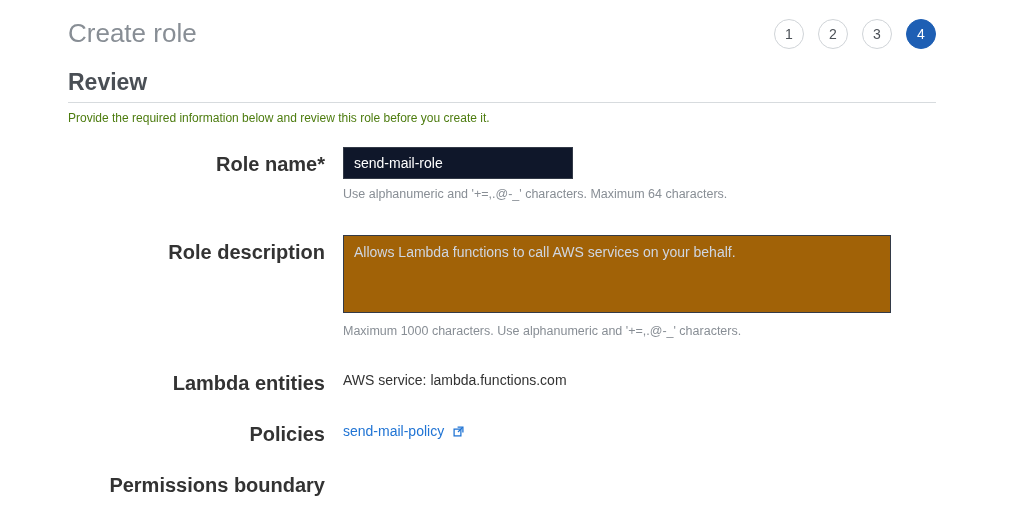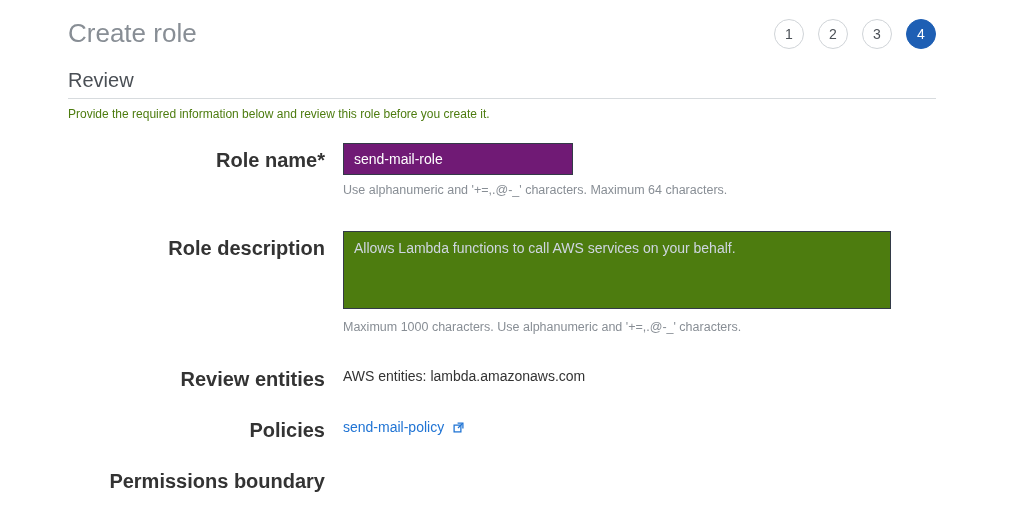--- a/index.html
+++ b/index.html
@@ -39,24 +39,24 @@
     font-size: 14px; color: #4a4f55;
     background: #fff;
     cursor: pointer;
   }
   .step.active {
     background: #1e5fb4;
     border-color: #1e5fb4;
     color: #fff;
   }
   .section-title {
-    font-size: 20px;
+    font-size: 23px;
     color: #4a4f55;
     margin: 20px 0 6px 0;
-    font-weight: 400;
+    font-weight: 700;
   }
   hr.under {
     border: none;
     border-top: 1px solid #d7dbde;
     margin: 0 0 8px 0;
   }
   .section-sub {
     font-size: 12px;
     color: #4d7c0f;
     margin: 0 0 22px 0;
@@ -78,31 +78,31 @@
     flex-shrink: 0;
   }
   .lbl.no-pad-top { padding-top: 0; }
   .val {
     flex: 1;
     font-size: 14px;
     color: #333;
     padding-top: 0;
   }
   input.text {
-    background: #701a75;
+    background: #0f172a;
     color: #fff;
     border: 1px solid #333a47;
     padding: 7px 10px;
     width: 230px;
     font-size: 14px;
     font-family: inherit;
     outline: none;
   }
   textarea.text {
-    background: #4d7c0f;
+    background: #a16207;
     color: #cfd6e1;
     border: 1px solid #333a47;
     padding: 8px 10px;
     width: 548px;
     height: 78px;
     font-size: 14px;
     font-family: inherit;
     resize: none;
     outline: none;
   }
@@ -160,22 +160,22 @@
 
   <div class="form-row">
     <div class="lbl">Role description</div>
     <div class="val">
       <textarea class="text" style="">Allows Lambda functions to call AWS services on your behalf.</textarea>
       <div class="hint">Maximum 1000 characters. Use alphanumeric and '+=,.@-_' characters.</div>
     </div>
   </div>
 
   <div class="form-row tight">
-    <div class="lbl no-pad-top">Review entities</div>
-    <div class="val">AWS entities: lambda.amazonaws.com</div>
+    <div class="lbl no-pad-top">Lambda entities</div>
+    <div class="val">AWS service: lambda.functions.com</div>
   </div>
 
   <div class="form-row tight">
     <div class="lbl no-pad-top">Policies</div>
     <div class="val">
       <a class="link">
         <span>send-mail-policy</span>
         <span class="ext-icon">
           <svg viewBox="0 0 12 12" width="11" height="11" fill="none" stroke="#2074d4" stroke-width="1.4">
             <rect x="1.2" y="3.4" width="7.4" height="7.4"></rect>

